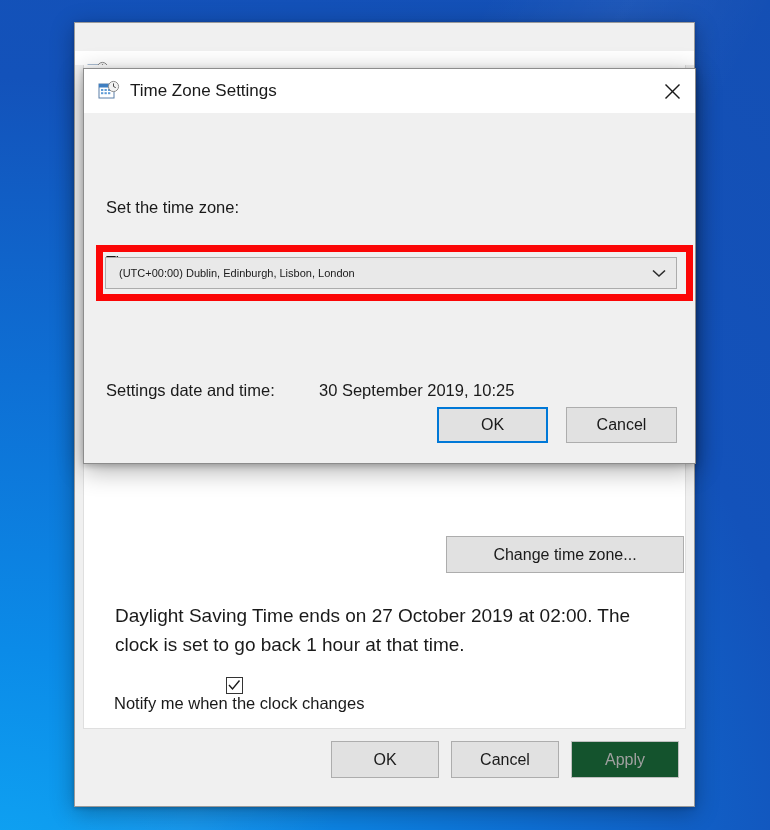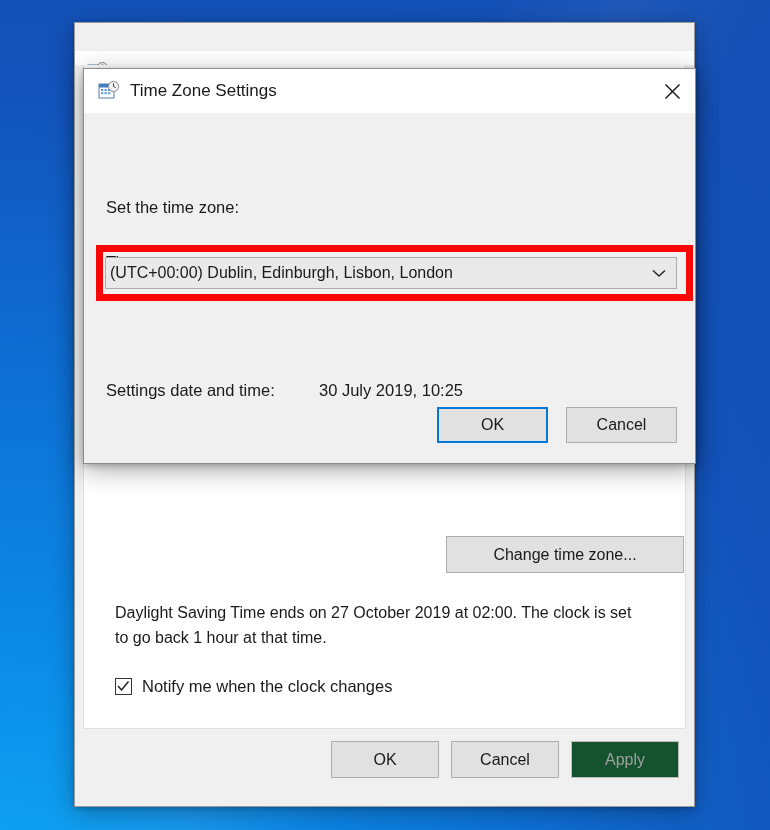--- a/index.html
+++ b/index.html
@@ -94,31 +94,32 @@
     top: 471px;
     width: 238px;
     height: 37px;
   }
 
   #dst-note {
     position: absolute;
     left: 31px;
     top: 536px;
     width: 532px;
-    font-size: 16px;
+    font-size: 19px;
     color: #1a1a1a;
     line-height: 1.55;
   }
 
   #notify-row {
     position: absolute;
-    left: 31px;
+    left: 20px;
     top: 612px;
     display: flex;
     align-items: center;
+    flex-direction: column;
   }
   #notify-row .cb-label {
     font-size: 16.5px;
     color: #1a1a1a;
     margin-left: 10px;
     white-space: nowrap;
   }
 
   #back-footer {
     position: absolute;
@@ -244,23 +245,23 @@
     width: 100%;
     height: 100%;
     background: #e9e9e9;
     border: 1px solid #acacac;
     box-sizing: border-box;
     display: flex;
     align-items: center;
     position: relative;
   }
   #tz-dropdown .value {
-    font-size: 16px;
-    color: #1a1a1a;
-    margin-left: 4px;
+    font-size: 11px;
+    color: #1a1a1a;
+    margin-left: 13px;
     white-space: nowrap;
   }
   #tz-dropdown .chev {
     position: absolute;
     right: 10px;
     top: 50%;
     transform: translateY(-50%);
     display: block;
   }
 
@@ -410,21 +411,21 @@
             <polyline points="1,1.5 7,7 13,1.5" fill="none" stroke="#2b2b2b" stroke-width="1.6"></polyline>
           </svg>
         </span>
       </div>
     </div>
 
     <div id="tz-highlight"></div>
 
 
     <div class="lbl" id="tz-current-label">Settings date and time:</div>
-    <div class="lbl" id="tz-current-value">30 July 2019, 10:25</div>
+    <div class="lbl" id="tz-current-value">30 September 2019, 10:25</div>
 
     <div id="tz-buttons">
       <button type="button" class="btn focused">OK</button>
       <button type="button" class="btn">Cancel</button>
     </div>
 
   </div>
 </div>
 
 </body></html>

